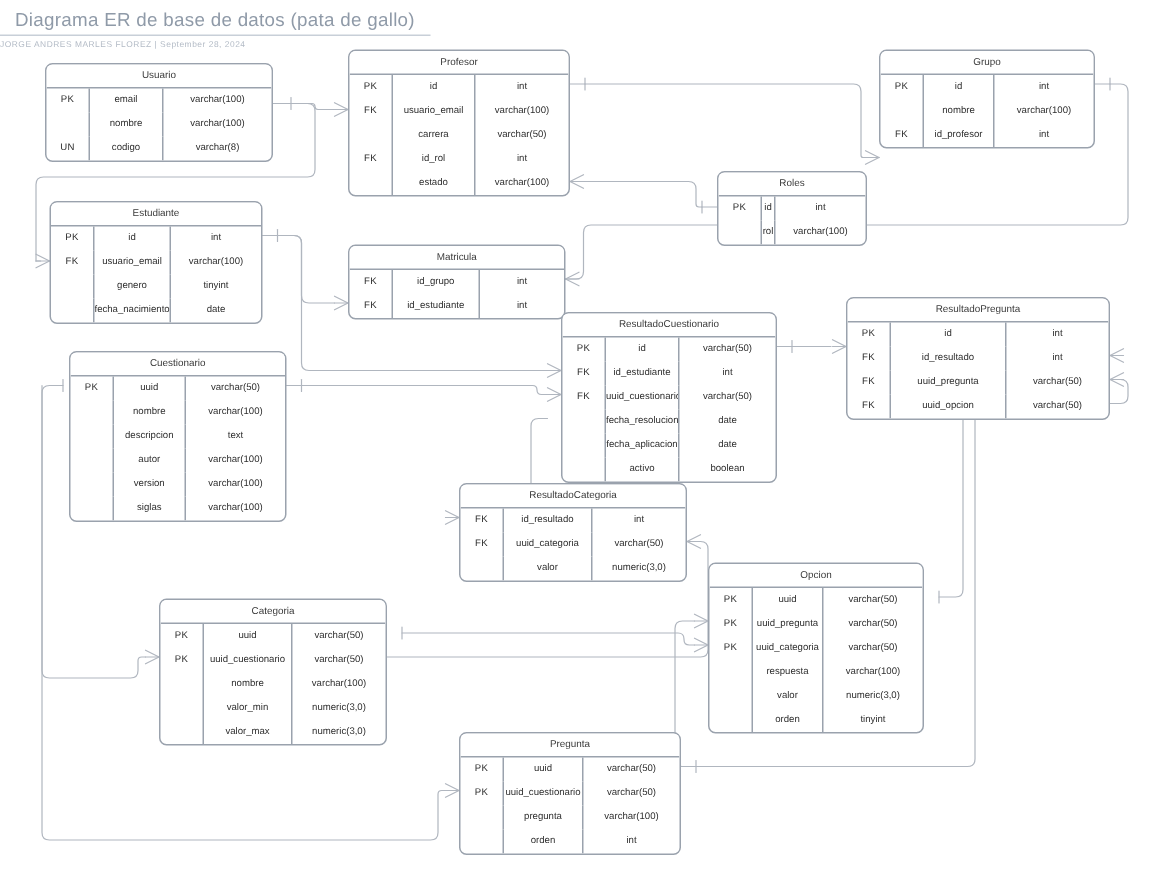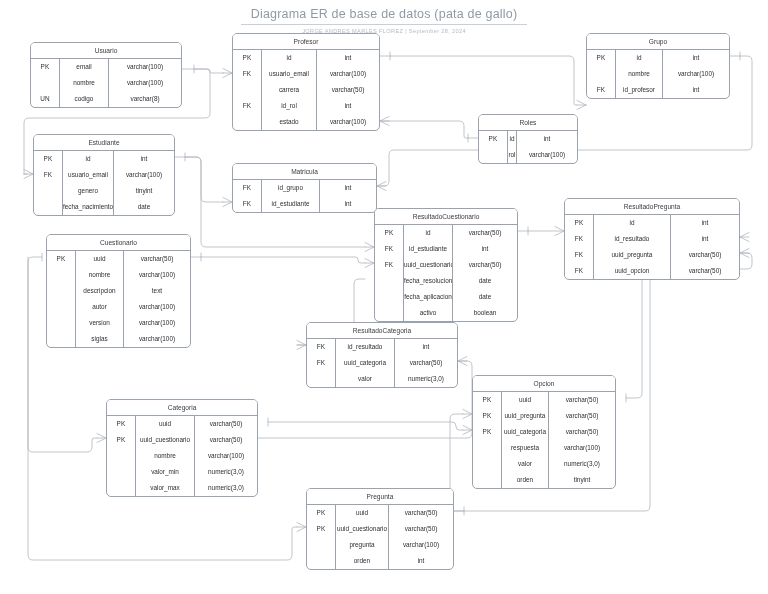--- a/index.html
+++ b/index.html
@@ -7,21 +7,21 @@
     width:768px;height:594px;
     background:#ffffff;
     font-family:"Liberation Sans", sans-serif;
     position:relative;
     overflow:hidden;
     color:#222;
   }
   #canvas{position:absolute;left:0;top:0;width:768px;height:594px;}
   #links{position:absolute;left:0;top:0;width:768px;height:594px;pointer-events:none;}
 
-  .title-wrap{position:absolute;left:0;top:4px;width:768px;text-align:center;}
+  .title-wrap{position:absolute;left:0;top:4px;width:768px;text-align:left;}
   .diagram-title{
     font-size:12.5px;color:#8f9aa8;letter-spacing:.2px;
     display:inline-block;padding:0 10px 3px 10px;
     border-bottom:1px solid #c8cfd8;
   }
   .diagram-subtitle{
     margin-top:3px;font-size:5.6px;color:#b3bbc6;letter-spacing:.35px;
   }
 
   .entity{

